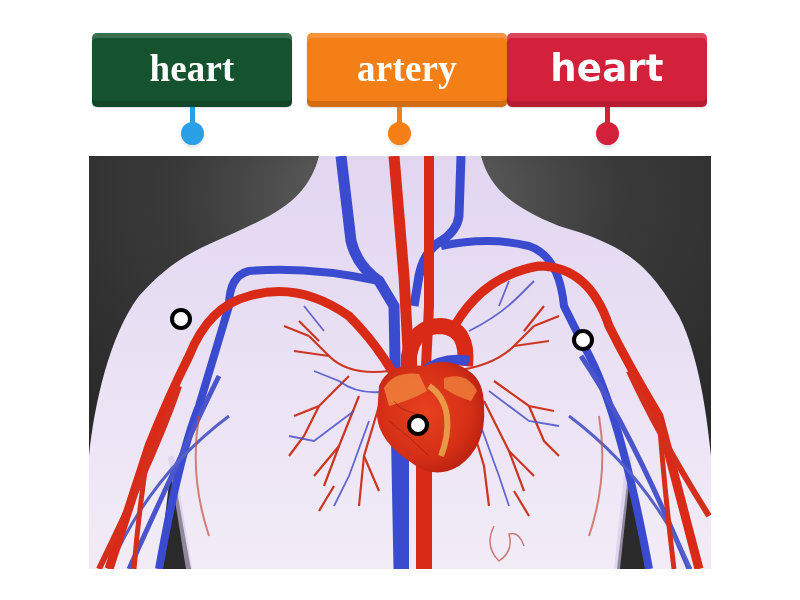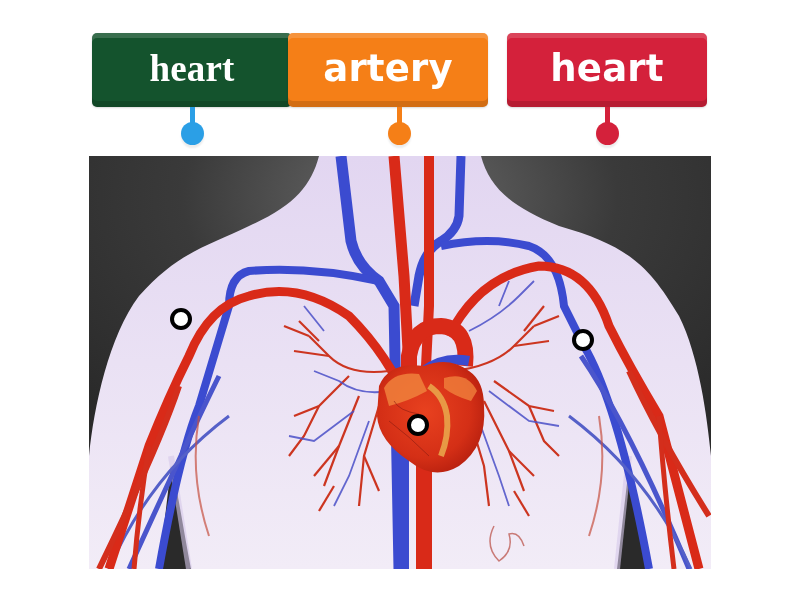--- a/index.html
+++ b/index.html
@@ -17,21 +17,21 @@
   }
   .label-tile span { position: relative; top: -2px; }
   .pin-stem {
     position: absolute; top: 107px; width: 5px; height: 18px;
   }
   .pin-head {
     position: absolute; width: 23px; height: 23px; border-radius: 50%; top: 122px;
     box-shadow: 0 3px 2px rgba(0,0,0,0.08);
   }
   #tile-heart { left: 92px; }
-  #tile-artery { left: 288px; }
+  #tile-artery { left: 307px; font-family: Liberation Serif, serif; }
   #tile-vein { left: 507px; }
 
   .diagram {
     position: absolute; left: 89px; top: 156px; width: 622px; height: 413px;
     overflow: hidden; background: #2b2b2b;
   }
   .diagram svg { position: absolute; left: 0; top: 0; }
   .hotspot {
     position: absolute; width: 14px; height: 14px; border-radius: 50%;
     background: #fff; border: 4px solid #000; box-sizing: content-box;

